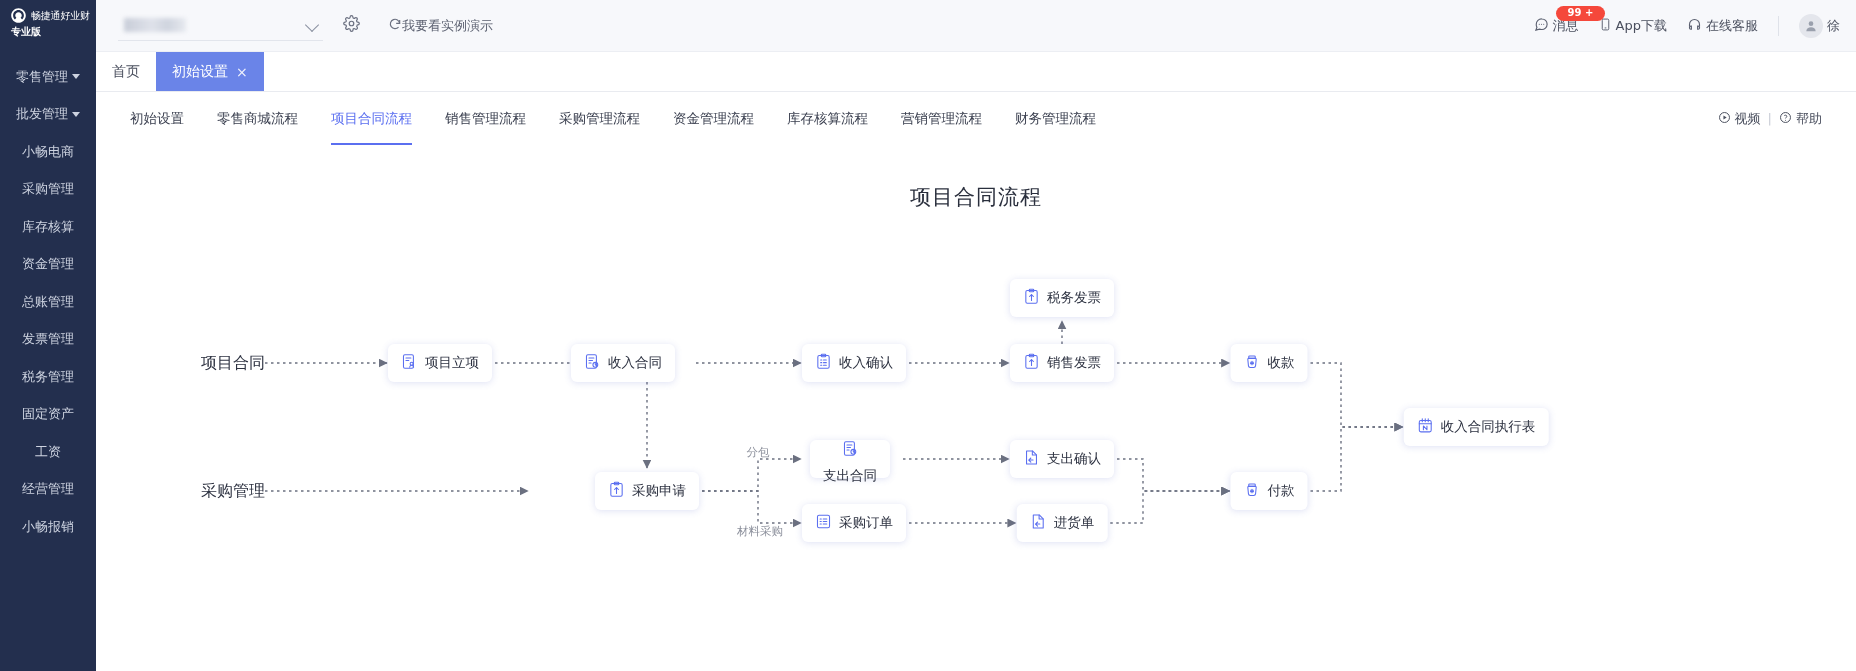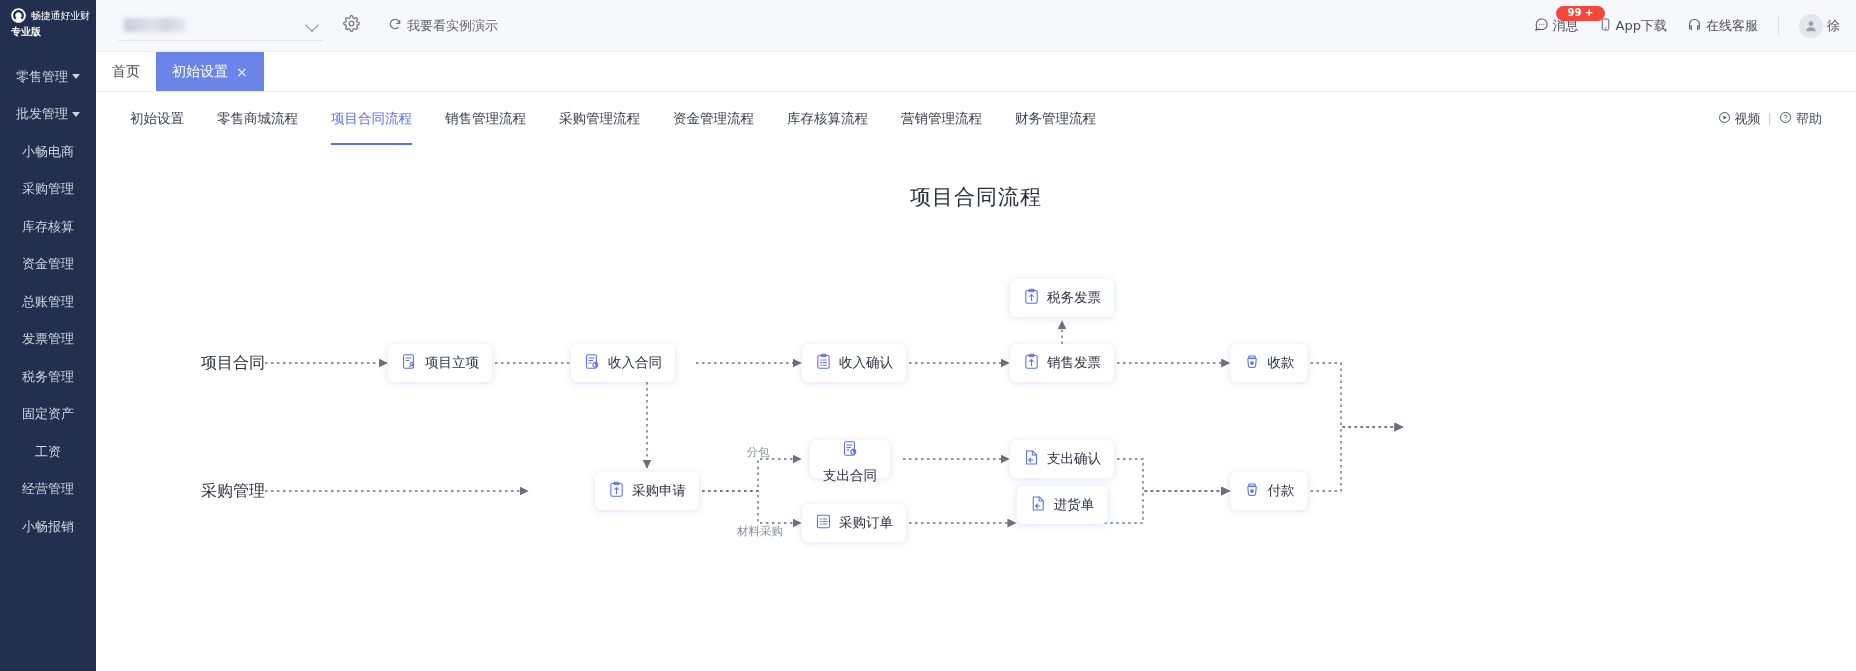--- a/index.html
+++ b/index.html
@@ -57,21 +57,21 @@
     background: linear-gradient(90deg,#c8cdd8 0%,#dfe2ea 45%,#cfd4de 70%,#e6e9ef 100%);
     filter: blur(2.2px);
   }
   .chev-down {
     position: absolute; right: 6px; top: 9px; width: 10px; height: 10px;
     border-right: 1.6px solid #8a90a0; border-bottom: 1.6px solid #8a90a0;
     transform: rotate(45deg);
   }
   .gear { margin-left: 20px; cursor: pointer; }
   .demo-link {
-    display: flex; align-items: center; gap: 5px; margin-left: 28px;
+    display: flex; align-items: center; margin-left: 28px;
     color: #5b6070; font-size: 13px; cursor: pointer;
   }
   .topbar-right {
     margin-left: auto; display: flex; align-items: center; gap: 20px;
   }
   .tb-item {
     display: flex; align-items: center; gap: 4px; color: #4a4f5e;
     font-size: 13px; cursor: pointer; position: relative;
   }
   .badge {
@@ -430,20 +430,29 @@
               <span>销售发票</span>
             </div>
             <div class="node" style="left: 1173px; top: 218px;">
               <span><svg width="17" height="17" viewBox="0 0 24 24" fill="none" stroke="#5b6ff0" stroke-width="1.5" stroke-linecap="round" stroke-linejoin="round">
                   <path d="M7.4 7.6h9.2c.8 0 1.4.7 1.3 1.5l-.9 9.1a2.6 2.6 0 0 1-2.6 2.3H9.6A2.6 2.6 0 0 1 7 18.2l-.9-9.1c-.1-.8.5-1.5 1.3-1.5z"></path>
                   <path d="M8.6 4.2h6.8c.7 0 1.2.5 1.2 1.2v2.2H7.4V5.4c0-.7.5-1.2 1.2-1.2z"></path>
                   <path d="M12 11.6v5M9.9 13.1h4.2M9.9 15h4.2"></path>
                 </svg></span>
               <span>收款</span>
             </div>
+            <div class="node" style="left: 1380px; top: 282px;">
+              <span><svg width="17" height="17" viewBox="0 0 24 24" fill="none" stroke="#5b6ff0" stroke-width="1.5" stroke-linecap="round" stroke-linejoin="round">
+                  <rect x="3.6" y="5" width="16.8" height="16" rx="2.2"></rect>
+                  <path d="M3.6 9.4h16.8"></path>
+                  <path d="M7.8 2.6v4M12 2.6v4M16.2 2.6v4"></path>
+                  <path d="M9.4 18V12.6l5 5.4V12.6"></path>
+                </svg></span>
+              <span>收入合同执行表</span>
+            </div>
             <div class="node" style="left: 754px; top: 314px; flex-direction: column;">
               <span><svg width="17" height="17" viewBox="0 0 24 24" fill="none" stroke="#5b6ff0" stroke-width="1.5" stroke-linecap="round" stroke-linejoin="round">
                   <rect x="3.5" y="2.5" width="14" height="19" rx="2"></rect>
                   <path d="M7 7h7M7 10.5h5M7 14h3"></path>
                   <circle cx="16" cy="16.6" r="3.4"></circle>
                   <path d="M16 14.8v1.9l1.3.8"></path>
                 </svg></span>
               <span>支出合同</span>
             </div>
             <div class="node" style="left: 966px; top: 314px;">
@@ -470,21 +479,21 @@
                 </svg></span>
               <span>付款</span>
             </div>
             <div class="node" style="left: 758px; top: 378px;">
               <span><svg width="17" height="17" viewBox="0 0 24 24" fill="none" stroke="#5b6ff0" stroke-width="1.5" stroke-linecap="round" stroke-linejoin="round">
                   <rect x="3.5" y="3.2" width="17" height="17.6" rx="2.2"></rect>
                   <path d="M7.2 8.4h1.7M11.6 8.4h5M7.2 12h1.7M11.6 12h5M7.2 15.6h1.7M11.6 15.6h5"></path>
                 </svg></span>
               <span>采购订单</span>
             </div>
-            <div class="node" style="left: 966px; top: 360px;">
+            <div class="node" style="left: 966px; top: 378px;">
               <span><svg width="17" height="17" viewBox="0 0 24 24" fill="none" stroke="#5b6ff0" stroke-width="1.5" stroke-linecap="round" stroke-linejoin="round">
                   <path d="M5 2.8h8.4L19 8.4v12.8H5z"></path>
                   <path d="M13.2 2.8V8.6H19"></path>
                   <path d="M8 15.6h6.2M11.1 12.7l-3 2.9 3 2.9"></path>
                 </svg></span>
               <span>进货单</span>
             </div>
             <div class="row-label" style="left: 137px; top: 218px;">项目合同</div>
             <div class="row-label" style="left: 137px; top: 346px;">采购管理</div>
             <div class="edge-label" style="left: 662px; top: 307px;">分包</div>

